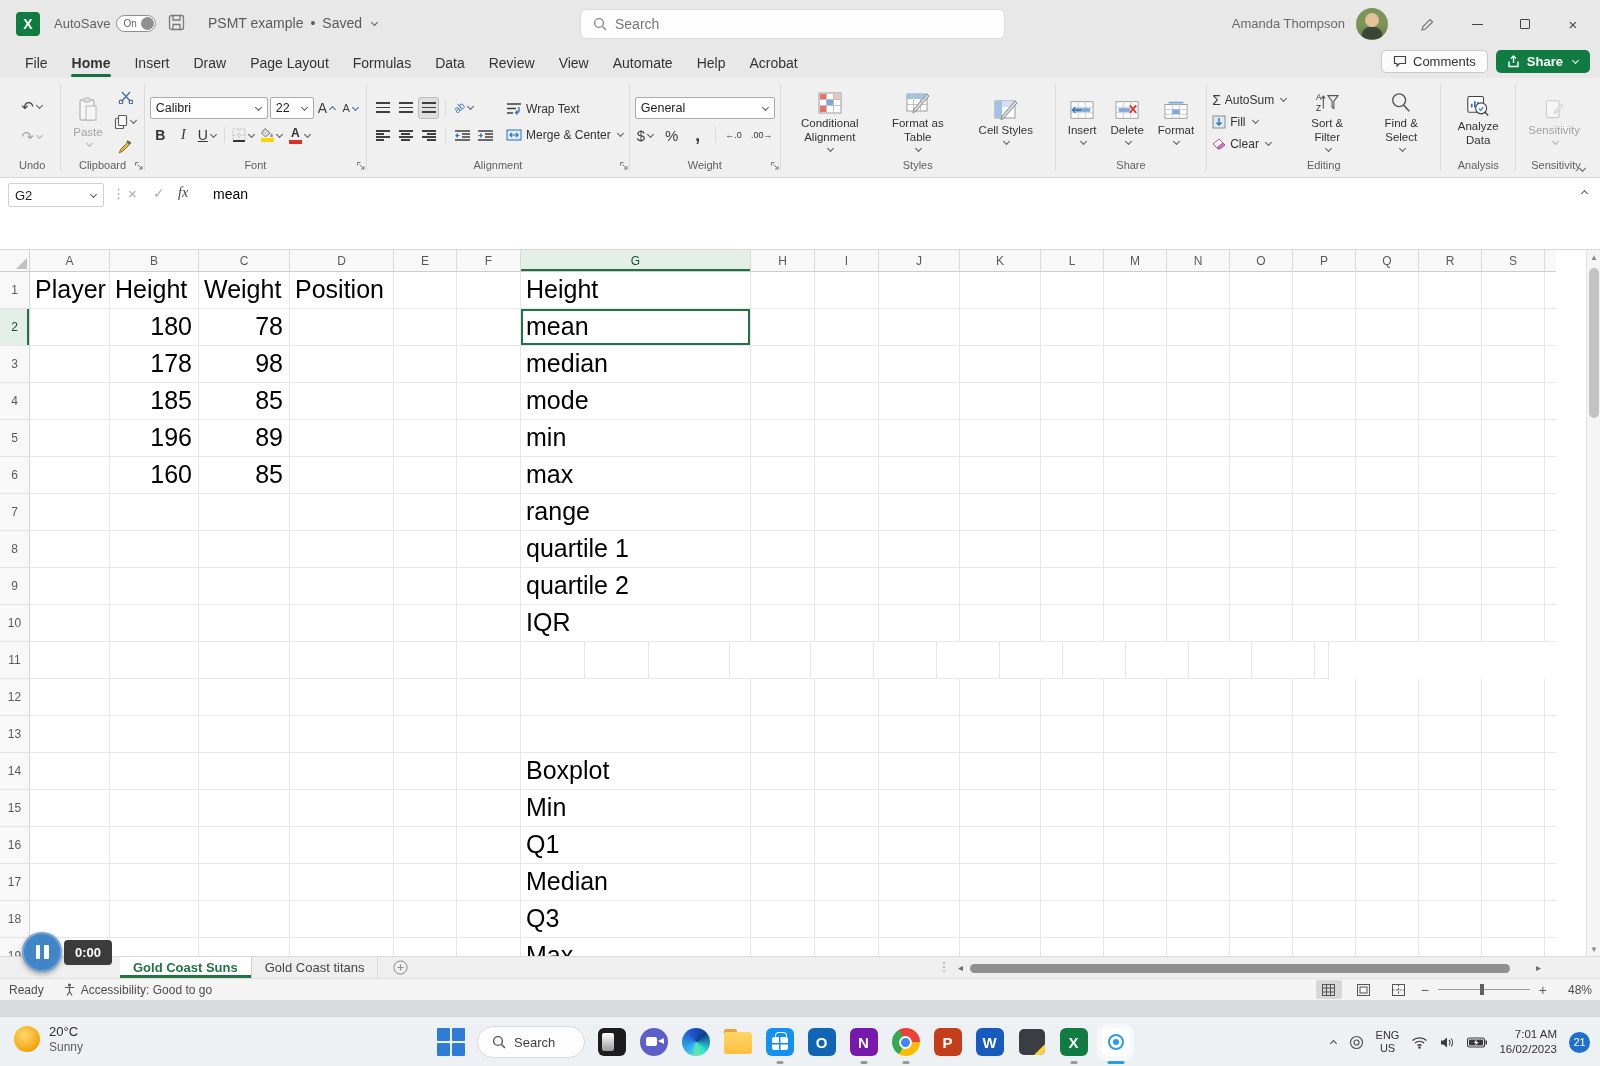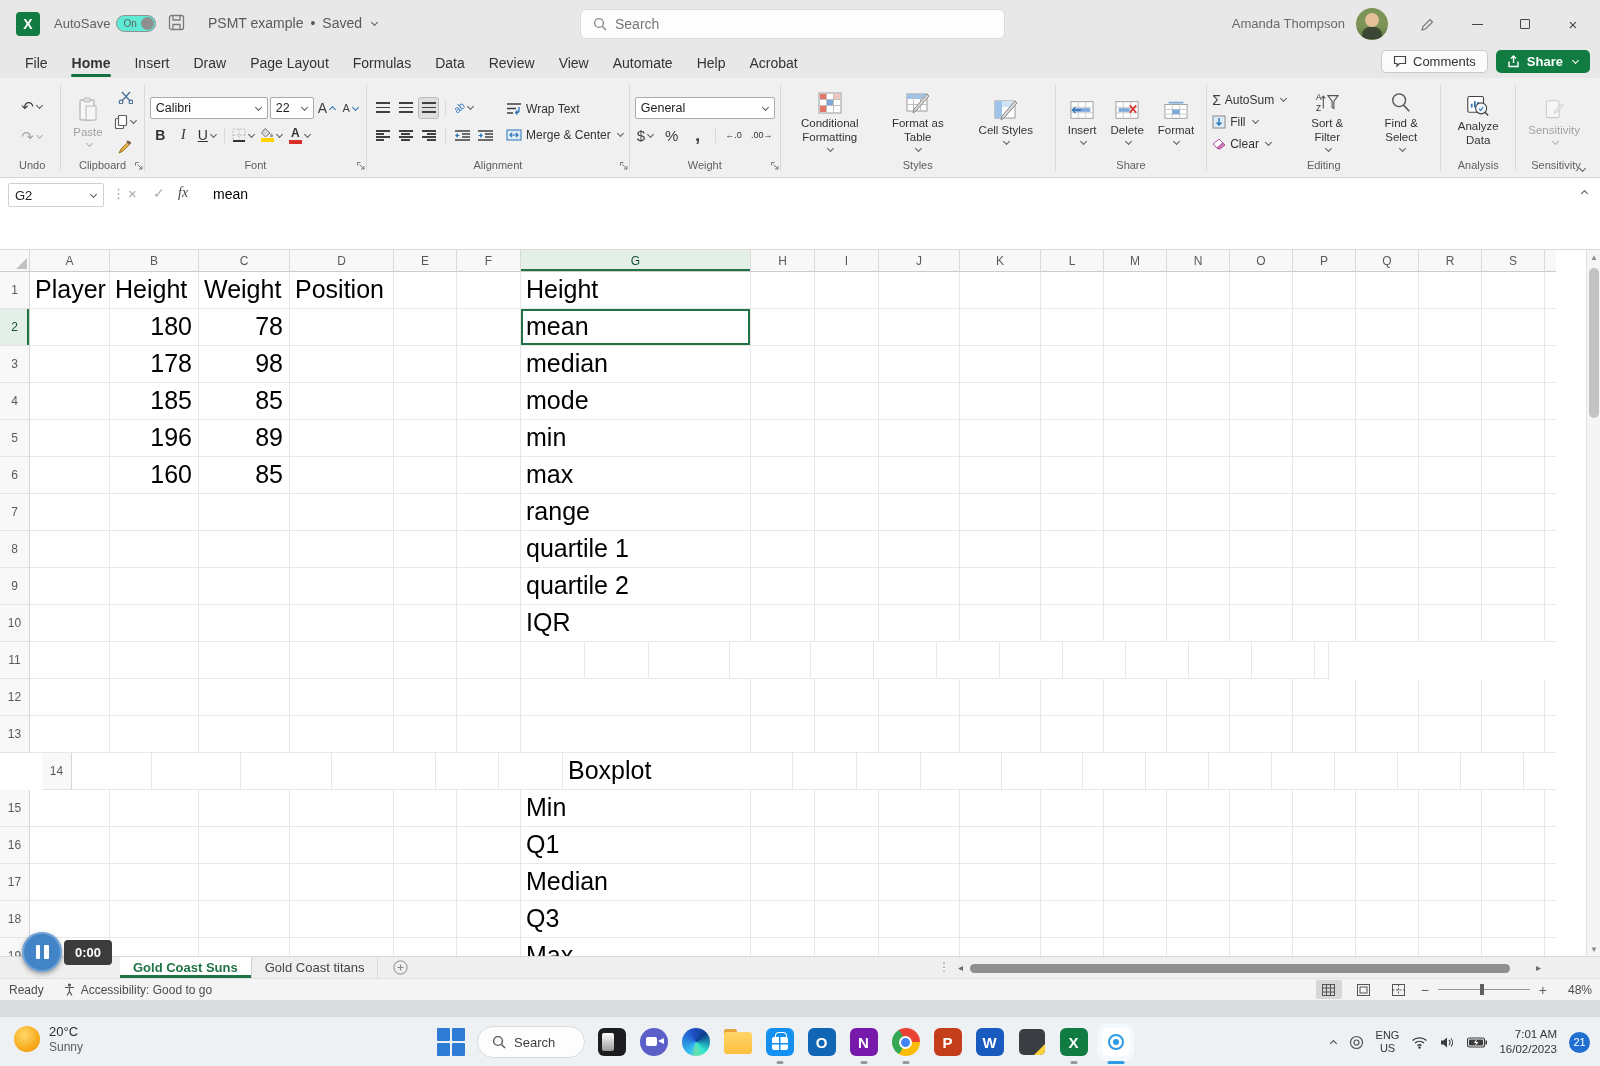--- a/index.html
+++ b/index.html
@@ -5,21 +5,21 @@
   html,body{margin:0;padding:0;background:#888;}
   *{box-sizing:border-box;}
   #screen{position:relative;width:1600px;height:1066px;overflow:hidden;
     font-family:"Liberation Sans",sans-serif;background:#fff;color:#222;}
 
   
   .titlebar{position:absolute;left:0;top:0;width:1600px;height:48px;background:#e8e8e8;}
   .xl-logo{position:absolute;left:16px;top:12px;width:24px;height:24px;border-radius:4px;
     background:#107c41;color:#fff;font-weight:bold;font-size:14px;display:flex;align-items:center;justify-content:center;}
   .autosave{position:absolute;left:54px;top:15px;display:flex;align-items:center;gap:6px;color:#616161;font-size:13px;}
-  .toggle{width:40px;height:17px;border:1px solid #8f8f8f;border-radius:9px;position:relative;background:#5eead4;}
+  .toggle{width:40px;height:17px;border:1px solid #8f8f8f;border-radius:9px;position:relative;background:#ffffff;}
   .toggle .tk{position:absolute;right:1px;top:1px;width:13px;height:13px;border-radius:50%;background:#8f8f8f;}
   .toggle .tl{position:absolute;left:6px;top:2px;font-size:10px;color:#616161;}
   .saveico{position:absolute;left:168px;top:14px;}
   .doc-title{position:absolute;left:208px;top:15px;display:flex;align-items:center;gap:7px;color:#5a5a5a;font-size:14px;}
   .tb-search{position:absolute;left:580px;top:9px;width:425px;height:30px;background:#fdfdfd;border:1px solid #dcdcdc;
     border-radius:6px;display:flex;align-items:center;gap:8px;padding:0 12px;color:#767676;font-size:14px;}
   .tb-user{position:absolute;right:255px;top:16px;color:#6a6a6a;font-size:13px;}
   .avatar{position:absolute;right:212px;top:8px;width:32px;height:32px;border-radius:50%;overflow:hidden;
     background:linear-gradient(#7d9457 55%,#5d7340);}
   .avatar::before{content:"";position:absolute;left:9px;top:5px;width:14px;height:14px;border-radius:50%;background:#e4c19a;}
@@ -539,21 +539,21 @@
       <div class="rbody">
         <div class="bb">
           <svg class="bigicon" width="24" height="22" viewBox="0 0 24 22">
               <rect x="1" y="1" width="22" height="20" fill="#fff" stroke="#9a9a9a"></rect>
               <rect x="2" y="2" width="6" height="5" fill="#e57368"></rect>
               <rect x="2" y="14" width="6" height="6" fill="#e57368"></rect>
               <rect x="9" y="8" width="6" height="5" fill="#7da7d9"></rect>
               <rect x="16" y="2" width="6" height="5" fill="#f0c3bd"></rect>
               <path d="M8.5 1v20M15.5 1v20M1 7.5h22M1 13.5h22" stroke="#c0c0c0"></path>
             </svg>
-          <span class="two">Conditional Formatting</span>
+          <span class="two">Conditional Alignment</span>
           <span class="car"></span>
         </div>
         <div class="bb">
           <svg class="bigicon" width="24" height="22" viewBox="0 0 24 22">
               <rect x="1" y="2" width="20" height="17" fill="#fff" stroke="#9a9a9a"></rect>
               <rect x="1" y="2" width="20" height="5" fill="#9fc3e7"></rect>
               <path d="M7.5 2v17M14.5 2v17M1 12.5h20" stroke="#c0c0c0"></path>
               <path d="M23 4L10 19l-3 2 1-4L21 2z" fill="#d8d8d8" stroke="#8a8a8a"></path>
             </svg>
           <span class="two">Format as Table</span>
@@ -1023,21 +1023,21 @@
           <div class="cell" style="width: 63px;"></div>
           <div class="cell" style="width: 63px;"></div>
           <div class="cell" style="width: 63px;"></div>
           <div class="cell" style="width: 63px;"></div>
           <div class="cell" style="width: 63px;"></div>
           <div class="cell" style="width: 63px;"></div>
           <div class="cell" style="width: 63px;"></div>
           <div class="cell" style="width: 63px;"></div>
           <div class="cell" style="width: 14px;"></div>
         </div>
-        <div class="grow" style="height: 37px; padding-left: 42px;">
+        <div class="grow" style="height: 37px;">
           <div class="rn">14</div>
           <div class="cell" style="width: 80px;"></div>
           <div class="cell" style="width: 89px;"></div>
           <div class="cell" style="width: 91px;"></div>
           <div class="cell" style="width: 104px;"></div>
           <div class="cell" style="width: 63px;"></div>
           <div class="cell" style="width: 64px;"></div>
           <div class="cell" style="width: 230px;">Boxplot</div>
           <div class="cell" style="width: 64px;"></div>
           <div class="cell" style="width: 64px;"></div>

